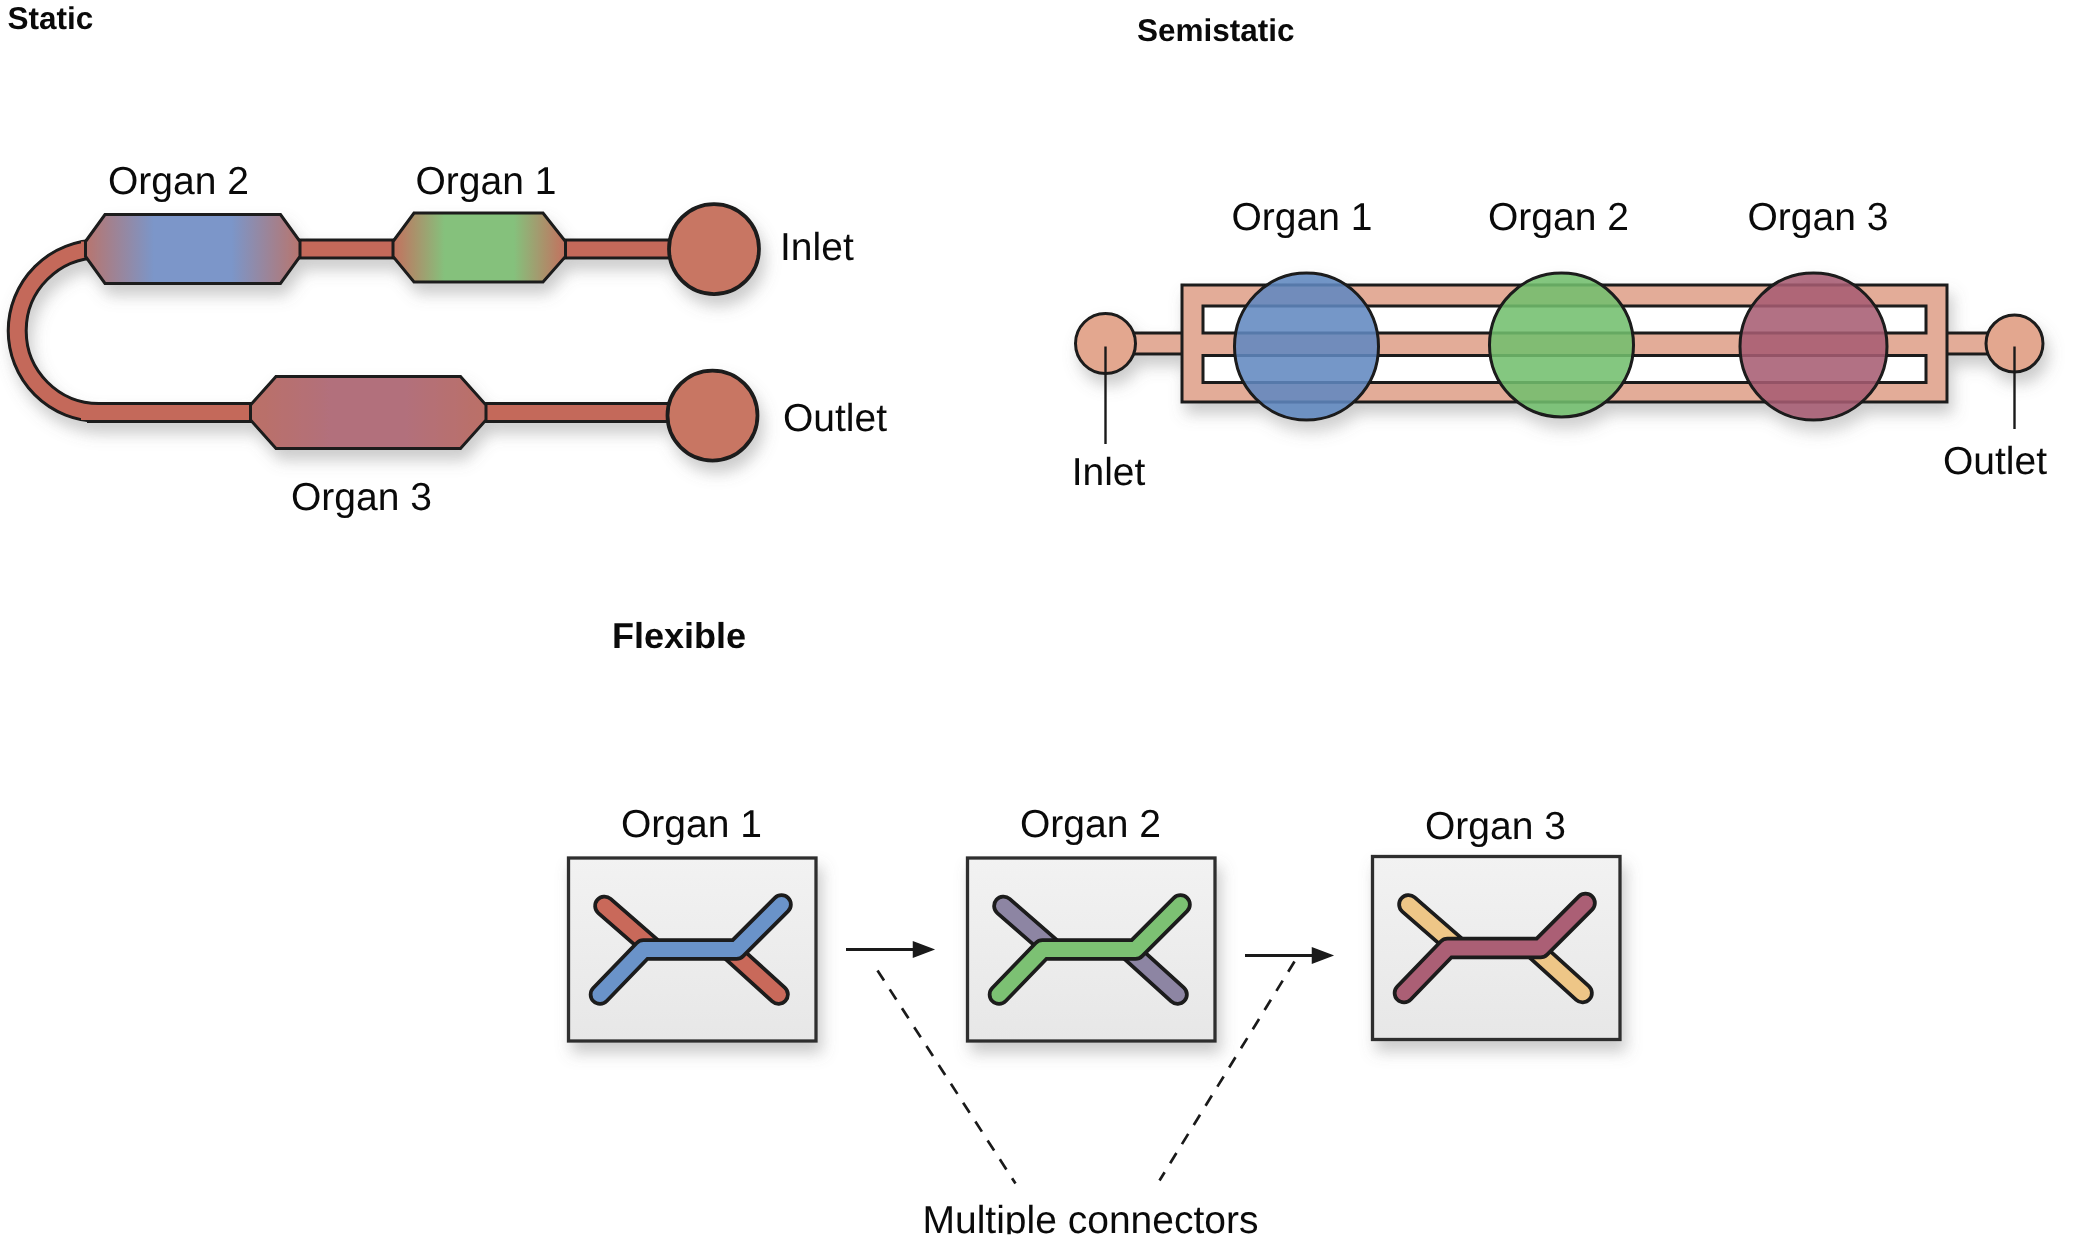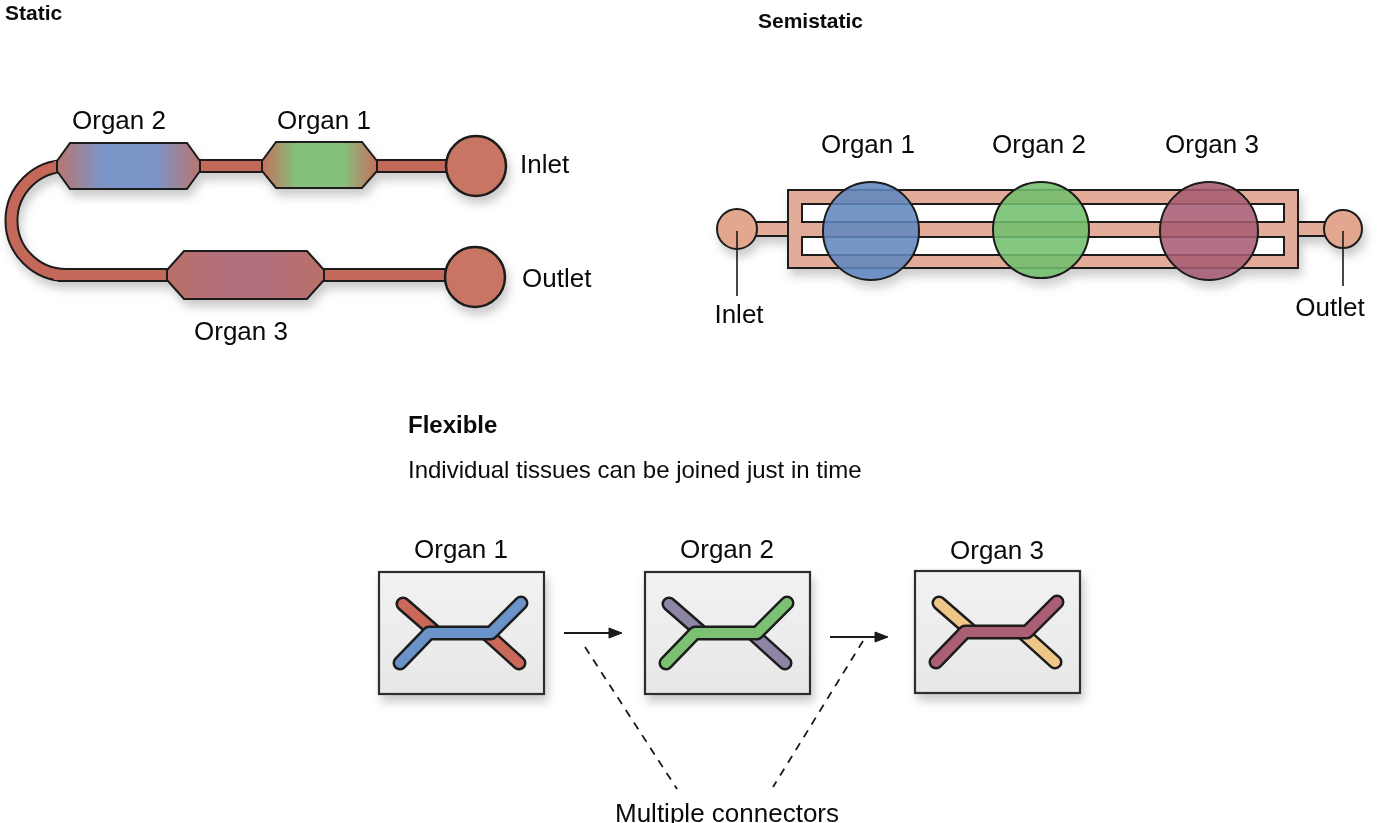--- a/index.html
+++ b/index.html
@@ -137,19 +137,18 @@
 <div class="txt lbl c" style="left:241px;top:318px;">Organ 3</div>
 
 <div class="txt ttl" style="left:758px;top:10px;">Semistatic</div>
 <div class="txt lbl c" style="left:868px;top:131px;">Organ 1</div>
 <div class="txt lbl c" style="left:1039px;top:131px;">Organ 2</div>
 <div class="txt lbl c" style="left:1212px;top:131px;">Organ 3</div>
 <div class="txt lbl c" style="left:739px;top:301px;">Inlet</div>
 <div class="txt lbl c" style="left:1330px;top:294px;">Outlet</div>
 
 <div class="txt flex-ttl" style="left:408px;top:412px;">Flexible</div>
-<div class="txt flex-sub" style="left:408px;top:457px;">Individual tissues can be joined just in time</div>
 <div class="txt lbl c" style="left:461px;top:536px;">Organ 1</div>
 <div class="txt lbl c" style="left:727px;top:536px;">Organ 2</div>
 <div class="txt lbl c" style="left:997px;top:537px;">Organ 3</div>
 <div class="txt lbl c" style="left:727px;top:800px;">Multiple connectors</div>
 
 </div>
 
 </body></html>

